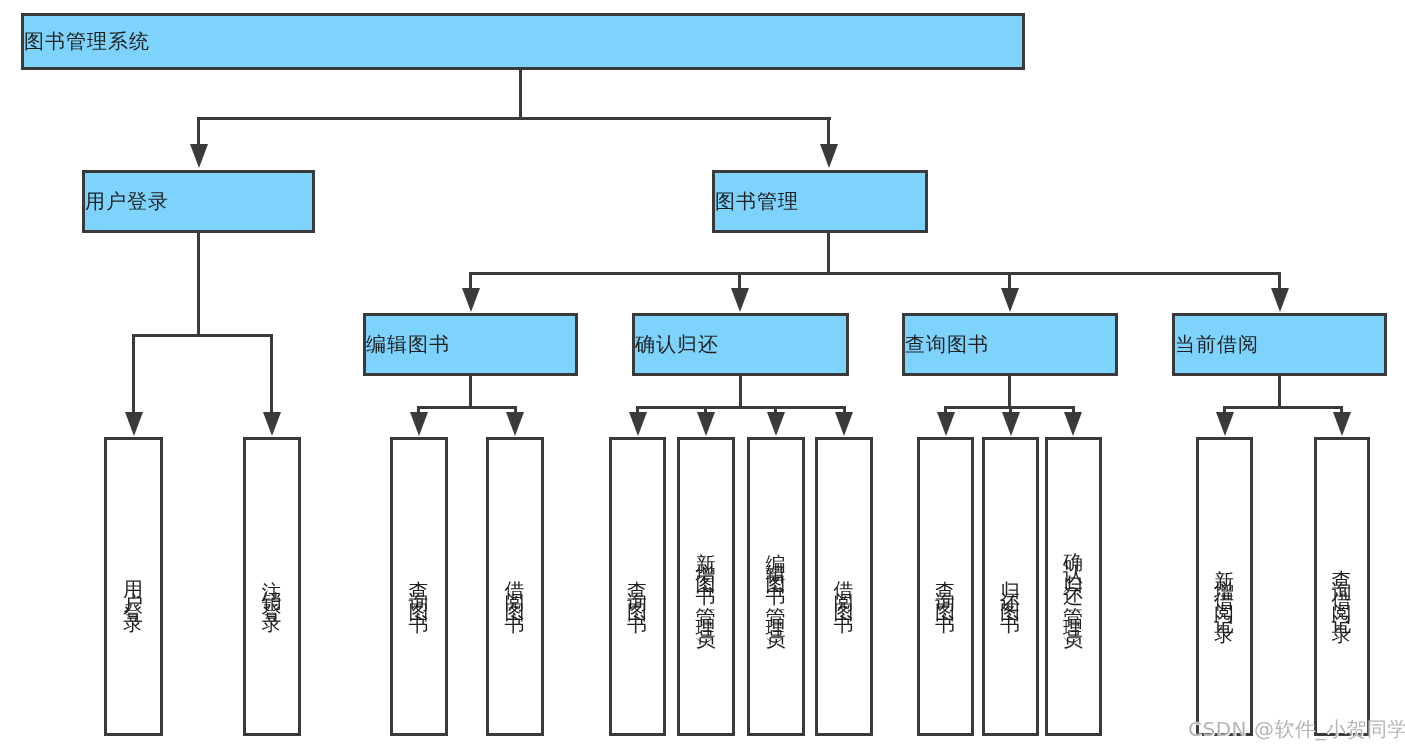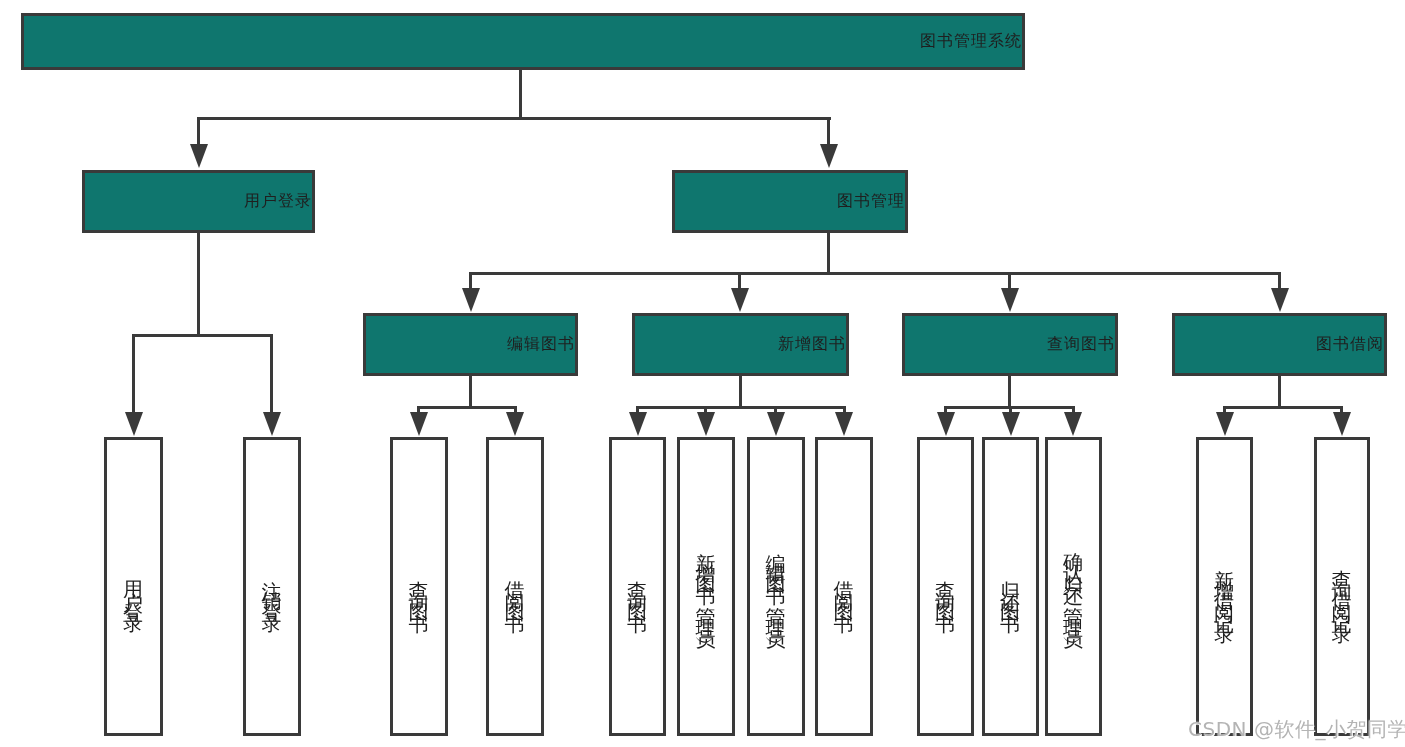--- a/index.html
+++ b/index.html
@@ -9,25 +9,25 @@
   html,body{margin:0;padding:0;background:#ffffff;}
   .stage{
     position:relative;
     width:1405px;height:747px;
     background:#ffffff;
     font-family:"DejaVu Sans","Liberation Sans",sans-serif;
     overflow:hidden;
   }
   .hbox{
     position:absolute;
-    background:#0f766e;
+    background:#7dd3fc;
     border:3px solid var(--line);
     box-sizing:border-box;
-    display:flex;align-items:center;justify-content:flex-end;
-    font-size:16px;color:var(--text);
+    display:flex;align-items:center;justify-content:flex-start;
+    font-size:20px;color:var(--text);
     letter-spacing:1px;
     z-index:2;
   }
   .vbox{
     position:absolute;
     background:#ffffff;
     border:3px solid var(--line);
     box-sizing:border-box;
     display:flex;align-items:center;justify-content:center;
     font-size:20px;color:var(--text);
@@ -72,21 +72,21 @@
   <div class="vl" style="left:519px;top:70px;height:49px"></div>
   <div class="hl" style="left:197px;top:117px;width:634px"></div>
   <div class="vl" style="left:197px;top:117px;height:28px"></div>
   <div class="arr" style="left:190px;top:144px"></div>
   <div class="vl" style="left:827px;top:117px;height:28px"></div>
   <div class="arr" style="left:820px;top:144px"></div>
 
   <div class="hbox" style="left:82px;top:170px;width:233px;height:63px">
     <span>用户登录</span>
   </div>
-  <div class="hbox" style="left:672px;top:170px;width:236px;height:63px">
+  <div class="hbox" style="left:712px;top:170px;width:216px;height:63px">
     <span>图书管理</span>
   </div>
 
   <div class="vl" style="left:197px;top:233px;height:104px"></div>
   <div class="hl" style="left:132px;top:334px;width:141px"></div>
   <div class="vl" style="left:132px;top:334px;height:78px"></div>
   <div class="arr" style="left:125px;top:412px"></div>
   <div class="vl" style="left:270px;top:334px;height:78px"></div>
   <div class="arr" style="left:263px;top:412px"></div>
 
@@ -98,27 +98,27 @@
   <div class="arr" style="left:731px;top:288px"></div>
   <div class="vl" style="left:1008px;top:272px;height:16px"></div>
   <div class="arr" style="left:1001px;top:288px"></div>
   <div class="vl" style="left:1278px;top:272px;height:16px"></div>
   <div class="arr" style="left:1271px;top:288px"></div>
 
   <div class="hbox" style="left:363px;top:313px;width:215px;height:63px">
     <span>编辑图书</span>
   </div>
   <div class="hbox" style="left:632px;top:313px;width:217px;height:63px">
-    <span>新增图书</span>
+    <span>确认归还</span>
   </div>
   <div class="hbox" style="left:902px;top:313px;width:216px;height:63px">
     <span>查询图书</span>
   </div>
   <div class="hbox" style="left:1172px;top:313px;width:215px;height:63px">
-    <span>图书借阅</span>
+    <span>当前借阅</span>
   </div>
 
   <div class="vl" style="left:469px;top:376px;height:32px"></div>
   <div class="hl" style="left:417px;top:406px;width:100px"></div>
   <div class="vl" style="left:417px;top:406px;height:8px"></div>
   <div class="arr" style="left:410px;top:412px"></div>
   <div class="vl" style="left:514px;top:406px;height:8px"></div>
   <div class="arr" style="left:506px;top:412px"></div>
 
   <div class="vl" style="left:739px;top:376px;height:32px"></div>

